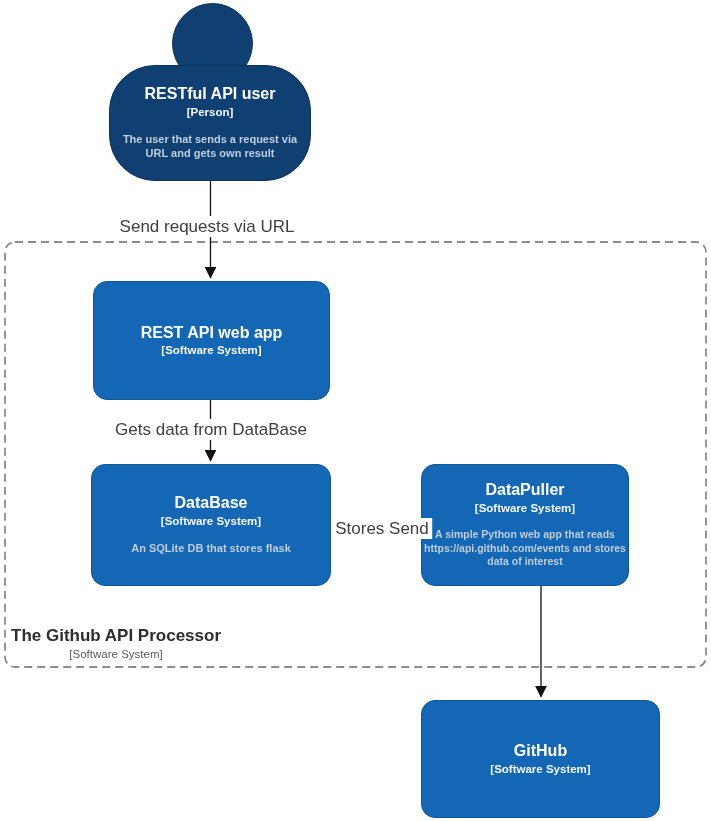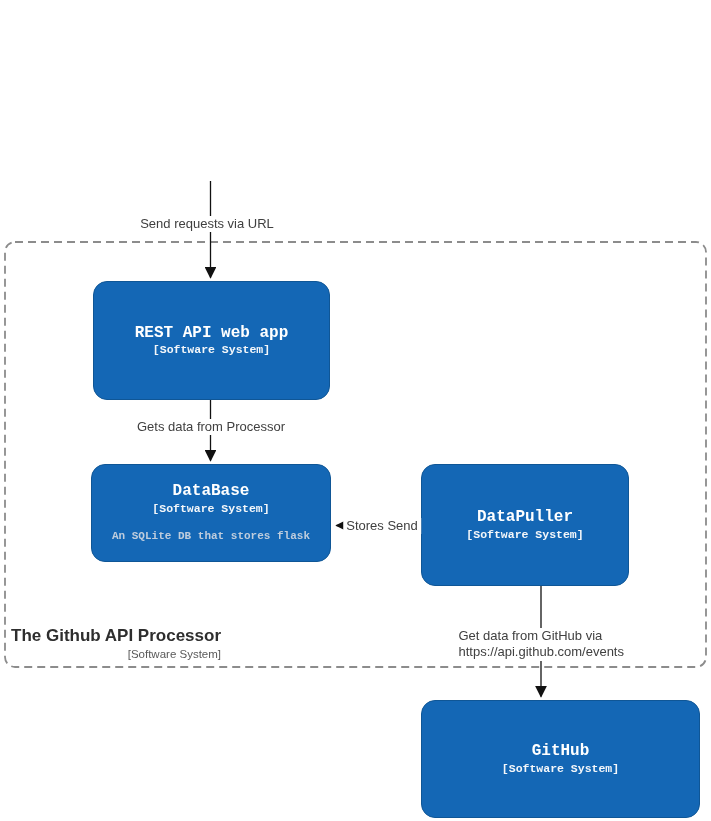--- a/index.html
+++ b/index.html
@@ -33,37 +33,37 @@
   .person-body{
     position:absolute;left:0;top:62px;width:202px;height:116px;border-radius:46px;
     background:var(--person-fill);border:1px solid var(--person-border);box-sizing:border-box;
     display:flex;flex-direction:column;align-items:center;justify-content:center;text-align:center;
   }
 
   
   .sysbox{
     position:absolute;background:var(--system-fill);border:1px solid var(--system-border);
     border-radius:14px;box-sizing:border-box;
-    display:flex;flex-direction:column;align-items:center;justify-content:center;text-align:center;font-family:Liberation Mono, monospace;
+    display:flex;flex-direction:column;align-items:center;justify-content:center;text-align:center;
   }
   .el-name{color:#ffffff;font-weight:bold;font-size:16px;line-height:1.15;}
   .el-meta{color:#f4f7fa;font-weight:bold;font-size:11.5px;line-height:1.25;margin-top:1px;}
   .el-desc{color:var(--desc-text);font-weight:bold;font-size:11px;line-height:1.3;margin-top:13px;}
   .desc-sm{font-size:10.5px;max-width:234px;}
 
   
   .edge-label{
     position:absolute;transform:translateX(-50%);background:var(--canvas-bg);
-    color:var(--label-text);font-size:13px;line-height:1.25;padding:0 3px;
+    color:var(--label-text);font-size:17px;line-height:1.25;text-align:center;padding:0 3px;
     white-space:nowrap;
   }
   .edge-label.wrap{white-space:normal;max-width:165px;}
 
   
-  .boundary-label{position:absolute;left:11px;top:626px;text-align:right;}
+  .boundary-label{position:absolute;left:11px;top:626px;text-align:center;}
   .b-title{color:var(--boundary-title);font-weight:bold;font-size:17px;line-height:1.2;}
   .b-meta{color:var(--boundary-meta);font-size:11.5px;line-height:1.2;margin-top:2px;}
 </style>
 </head>
 <body>
 
 <div class="canvas">
 
   <svg class="overlay">
     <defs>
@@ -71,45 +71,53 @@
         <path d="M0,0 L10,5 L0,10 z" fill="#111111"></path>
       </marker>
     </defs>
     <rect class="boundary-rect" x="5" y="242" width="701" height="425" rx="10"></rect>
     <path class="edge" d="M210.5,181 L210.5,277.5" marker-end="url(#ah)"></path>
     <path class="edge" d="M210.5,400 L210.5,460.5" marker-end="url(#ah)"></path>
     <path class="edge" d="M421,525.5 L336.5,525.5" marker-end="url(#ah)"></path>
     <path class="edge" d="M541,586 L541,696.5" marker-end="url(#ah)"></path>
   </svg>
 
+  <div class="person">
+    <div class="person-head"></div>
+    <div class="person-body">
+      <div class="el-name">RESTful API user</div>
+      <div class="el-meta">[Person]</div>
+      <div class="el-desc" style="max-width:178px">The user that sends a request via URL and gets own result</div>
+    </div>
+  </div>
 
   <div class="sysbox" style="left:93px;top:281px;width:237px;height:119px">
     <div class="el-name">REST API web app</div>
     <div class="el-meta">[Software System]</div>
   </div>
 
-  <div class="sysbox" style="left:91px;top:464px;width:240px;height:98px">
+  <div class="sysbox" style="left:91px;top:464px;width:240px;height:122px">
     <div class="el-name">DataBase</div>
     <div class="el-meta">[Software System]</div>
     <div class="el-desc" style="max-width:210px">An SQLite DB that stores flask</div>
   </div>
 
   <div class="sysbox" style="left:421px;top:464px;width:208px;height:122px">
     <div class="el-name">DataPuller</div>
     <div class="el-meta">[Software System]</div>
+    <div class="el-desc desc-sm">A simple Python web app that reads https://api.github.com/events and stores data of interest</div>
   </div>
 
-  <div class="sysbox" style="left:421px;top:700px;width:279px;height:118px">
+  <div class="sysbox" style="left:421px;top:700px;width:239px;height:118px">
     <div class="el-name">GitHub</div>
     <div class="el-meta">[Software System]</div>
   </div>
 
   <div class="edge-label" style="left:207px;top:216px">Send requests via URL</div>
-  <div class="edge-label" style="left:211px;top:419px">Gets data from Processor</div>
+  <div class="edge-label" style="left:211px;top:419px">Gets data from DataBase</div>
   <div class="edge-label" style="left:382px;top:518px">Stores Send</div>
-  <div class="edge-label wrap" style="left:541px;top:628px">Get data from GitHub via https://api.github.com/events</div>
 
   <div class="boundary-label">
     <div class="b-title">The Github API Processor</div>
     <div class="b-meta">[Software System]</div>
   </div>
 
 </div>
 
 </body></html>

